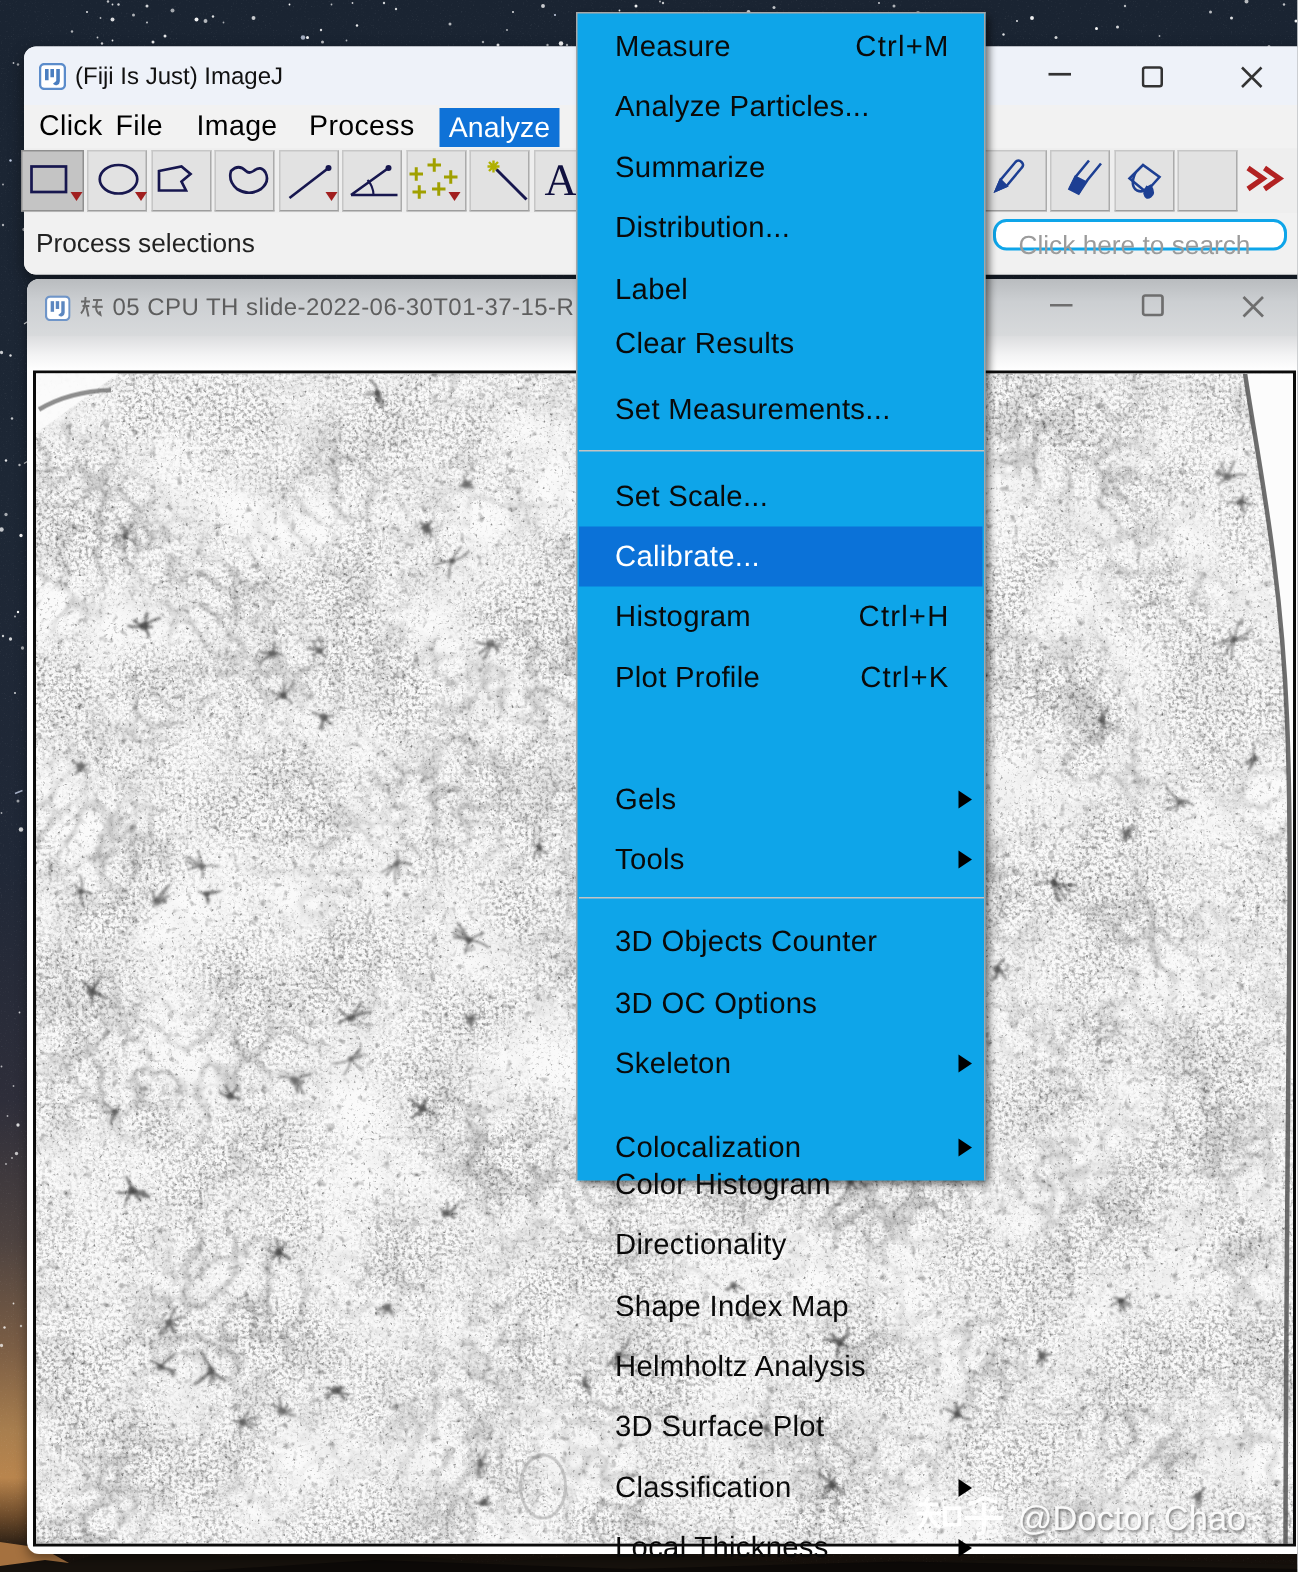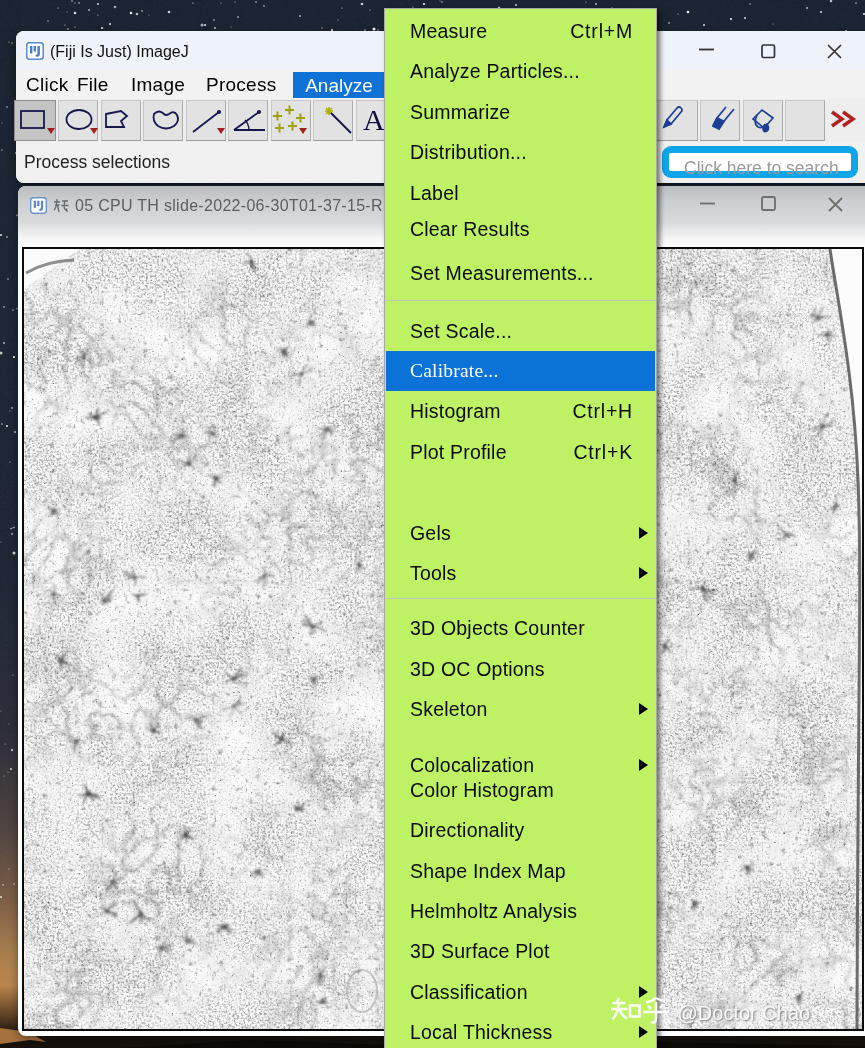--- a/index.html
+++ b/index.html
@@ -9,50 +9,50 @@
 
 #sky{left:0;top:0;width:865px;height:1048px;
  background:linear-gradient(180deg,#1a2432 0%,#1d2735 30%,#202837 55%,#2e2e3a 70%,#4e4340 79%,#7d5f45 86%,#a87e4e 91%,#b9854d 94%,#6b4a2a 96.5%,#241a12 98.5%,#100c09 100%);}
 
 
 #mainwin{left:16px;top:31px;width:856px;height:152px;background:#f1f1f1;border-radius:8px 0 0 8px;box-shadow:0 4px 10px rgba(0,0,0,0.45);}
 #titlebar1{position:absolute;left:0;top:0;width:100%;height:39px;background:#eef2f9;border-radius:8px 0 0 0;}
 #title1{position:absolute;left:34px;top:0;height:39px;line-height:41px;font-size:16px;color:#111;}
 #menubar{position:absolute;left:0;top:39px;width:100%;height:29px;background:#f2f2f2;}
 .mitem{position:absolute;top:0;height:29px;line-height:30px;font-size:19px;color:#000;letter-spacing:0.25px;}
-#analyzehl{position:absolute;left:277px;top:2px;width:92px;height:26px;background:#0f72d7;color:#fff;font-size:19px;line-height:27px;text-align:center;}
+#analyzehl{position:absolute;left:277px;top:2px;width:80px;height:26px;background:#0f72d7;color:#fff;font-size:19px;line-height:27px;text-align:center;}
 #toolbar{position:absolute;left:0;top:68px;width:100%;height:43px;background:#eeeeee;}
 .tbtn{position:absolute;top:1px;width:40px;height:41px;background:#e2e2e2;border:1px solid #c6c6c6;border-bottom-color:#9d9d9d;border-right-color:#ababab;}
 .tbtn.sel{background:#c4c4c4;border-color:#8f8f8f;}
 #statusrow{position:absolute;left:0;top:111px;width:100%;height:41px;background:#f1f1f1;border-radius:0 0 0 8px;}
 #status{position:absolute;left:8px;top:0;height:41px;line-height:40px;font-size:17.5px;color:#222;}
-#searchbox{position:absolute;left:646px;top:4px;width:196px;height:32px;background:#fff;border:7px solid #0ea5e9;border-radius:9px;}
+#searchbox{position:absolute;left:646px;top:4px;width:196px;height:21px;background:#fff;border:2px solid #0ea5e9;border-radius:9px;}
 #searchbox span{position:absolute;left:15px;top:0;line-height:30px;font-size:17.5px;color:#9b9b9b;}
 
 
 #imgwin{left:18px;top:186px;width:854px;height:850px;background:#fff;border-radius:8px 0 0 8px;box-shadow:0 3px 8px rgba(0,0,0,0.4);}
 #titlebar2{position:absolute;left:0;top:0;width:100%;height:38px;background:linear-gradient(180deg,#b9bcbf 0%,#cccfd2 40%,#d8dadc 100%);border-radius:8px 0 0 0;}
 #title2{position:absolute;left:35px;top:0;height:38px;line-height:40px;font-size:16px;letter-spacing:0.3px;color:#5d5d5d;}
 #infobar{position:absolute;left:0;top:38px;width:100%;height:23px;background:linear-gradient(180deg,#dcdddf 0%,#f3f3f4 55%,#ffffff 100%);}
 #infotext{position:absolute;left:5px;top:38px;height:23px;line-height:21px;font-size:17.5px;letter-spacing:0.15px;color:#111;}
 #imgframe{position:absolute;left:4px;top:61px;width:842px;height:784px;background:#fff;border:2px solid #0b0b0b;}
 
 
 .wc{position:absolute;}
 
 
-#menu{left:384px;top:8px;width:273px;height:1041px;background:#bef264;border:1px solid #a7a7a7;border-bottom:none;box-shadow:3px 3px 5px rgba(0,0,0,0.55);}
+#menu{left:384px;top:8px;width:273px;height:779px;background:#0ea5e9;border:1px solid #a7a7a7;border-bottom:none;box-shadow:3px 3px 5px rgba(0,0,0,0.55);}
 .mi{position:absolute;left:1px;width:269px;height:40px;font-size:19.5px;color:#0a0a0a;line-height:40px;padding-left:24px;letter-spacing:0.2px;}
 .mi .sc{position:absolute;right:22px;top:0;letter-spacing:0.8px;}
 .mi .arr{position:absolute;right:7px;top:14px;width:0;height:0;border-left:9px solid #000;border-top:6px solid transparent;border-bottom:6px solid transparent;}
-.mi.hl{background:#0b72d8;color:#fff;font-family:Liberation Serif, serif;}
+.mi.hl{background:#0b72d8;color:#fff;}
 .msep{position:absolute;left:1px;width:270px;height:1px;background:#c4c4c4;}
 
 
-#wm{left:610px;top:996px;width:250px;height:34px;color:rgba(255,255,255,0.93);font-size:20px;text-shadow:1px 1px 2px rgba(90,90,90,0.8);}
+#wm{left:610px;top:996px;width:250px;height:34px;color:rgba(255,255,255,0.93);font-size:23px;text-shadow:1px 1px 2px rgba(90,90,90,0.8);}
 </style></head>
 <body>
 <div id="stage">
 
   <div id="sky" class="abs"></div>
   <svg class="abs" style="left:0;top:0" width="865" height="1048">
     <defs>
         <filter id="skynoise" x="0" y="0" width="100%" height="100%">
       <feTurbulence type="fractalNoise" baseFrequency="0.9" numOctaves="2" seed="3" result="n"></feTurbulence>
       <feColorMatrix in="n" type="matrix" values="0 0 0 0 1  0 0 0 0 1  0 0 0 0 1  1.5 0 0 0 -0.95"></feColorMatrix>

